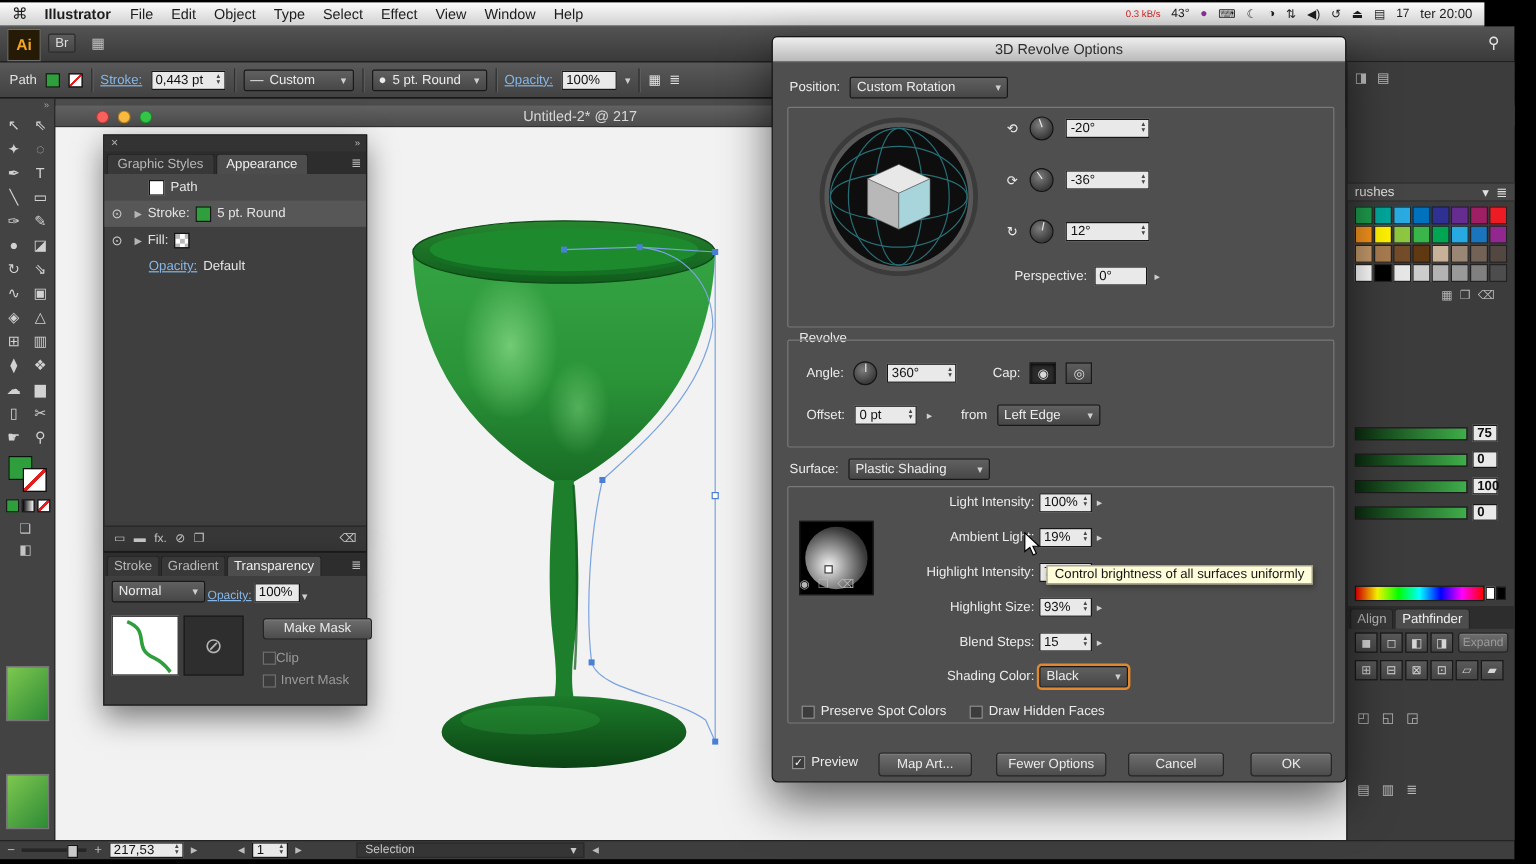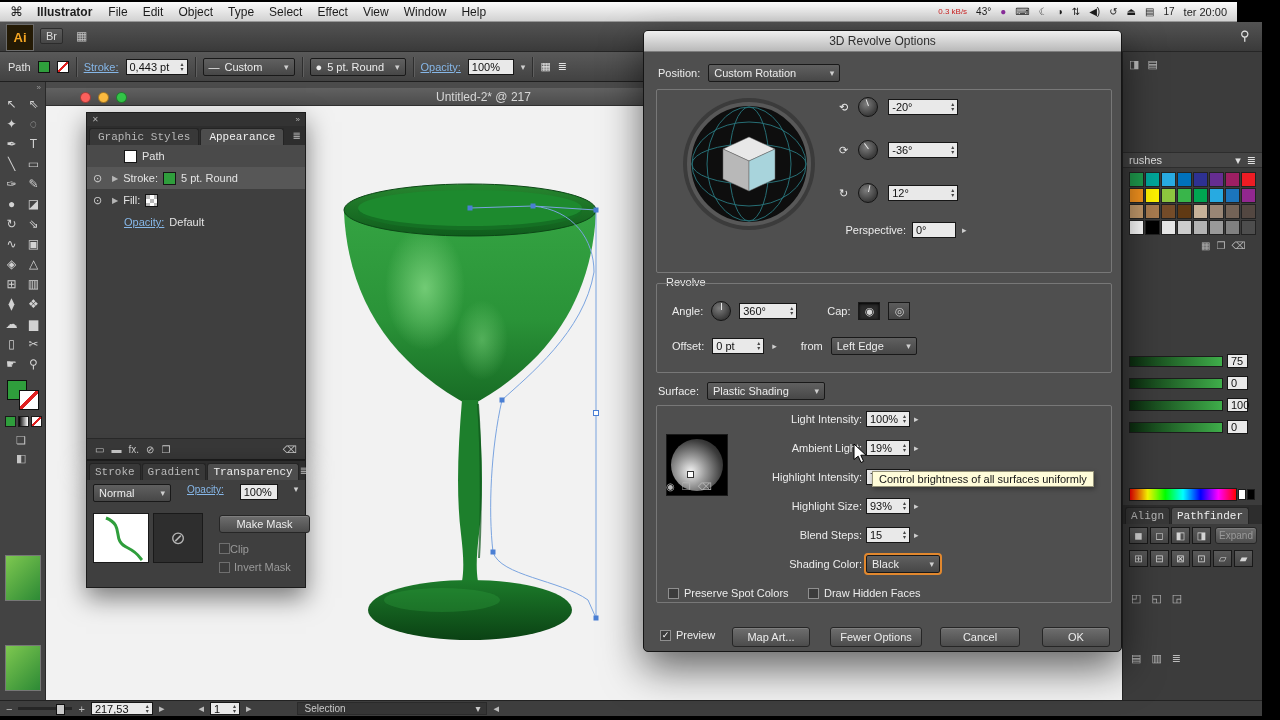--- a/index.html
+++ b/index.html
@@ -50,21 +50,21 @@
   
   .appbg{position:absolute;left:46px;top:82px;width:1216px;height:618px;background:#4b4b4b;}
   .doctitle{position:absolute;left:46px;top:88px;width:1216px;height:18px;background:linear-gradient(#616161,#4c4c4c);border-bottom:1px solid #303030;box-sizing:border-box;}
   .tl{position:absolute;top:4px;width:11px;height:11px;border-radius:50%;border:1px solid rgba(0,0,0,.35);box-sizing:border-box;}
   .dtext{position:absolute;left:390px;top:2px;color:#d8d8d8;font-size:12px;}
   .canvas{position:absolute;left:46px;top:106px;width:1076px;height:594px;background:#f2f2f2;}
   
   .panel{position:absolute;background:#3f3f3f;border:1px solid #1c1c1c;box-shadow:0 10px 24px rgba(0,0,0,.5);z-index:10;box-sizing:border-box;}
   .phead{height:13px;background:#333;display:flex;align-items:center;padding:0 5px;color:#b0b0b0;font-size:8px;}
   .ptabs{height:19px;background:#2d2d2d;display:flex;align-items:flex-end;padding-left:2px;gap:1px;color:#b8b8b8;font-size:11px;}
-  .ptab{padding:2px 8px;background:#383838;border:1px solid #242424;border-bottom:none;border-radius:3px 3px 0 0;white-space:nowrap;font-family:Liberation Mono, monospace;}
+  .ptab{padding:2px 8px;background:#383838;border:1px solid #242424;border-bottom:none;border-radius:3px 3px 0 0;white-space:nowrap;}
   .ptab.active{background:#4d4d4d;color:#f0f0f0;}
   .pmenu{margin-left:auto;margin-right:4px;font-size:10px;color:#c0c0c0;align-self:center;}
   .arow{display:flex;align-items:center;height:22px;gap:5px;padding:0 6px;color:#e4e4e4;}
   .eye{width:14px;color:#cfcfcf;font-size:11px;}
   .tri{color:#b5b5b5;font-size:8px;}
   .asw{width:13px;height:13px;border:1px solid #151515;box-sizing:border-box;}
   .asw.green{background:#2f9e3c;}
   .asw.white{background:#fff;}
   .asw.checker{background:repeating-conic-gradient(#fff 0 25%,#b9b9b9 0 50%);background-size:8px 8px;}
   .afoot{position:absolute;bottom:0;left:0;right:0;height:20px;background:#383838;border-top:1px solid #292929;display:flex;align-items:center;gap:7px;padding:0 8px;color:#c8c8c8;font-size:10px;}
@@ -88,21 +88,21 @@
   .sphere{width:62px;height:62px;background:#000;position:relative;border:1px solid #1a1a1a;box-sizing:border-box;}
   .sphere .ball{position:absolute;left:4px;top:4px;width:52px;height:52px;border-radius:50%;background:radial-gradient(circle at 38% 62%,#f2f2f2,#9a9a9a 32%,#3c3c3c 68%,#161616 95%);}
   .sphere .lightdot{position:absolute;left:20px;top:36px;width:5px;height:5px;background:#fff;border:1px solid #333;}
   
   .dock{position:absolute;left:1122px;top:52px;width:140px;height:648px;background:#3c3c3c;border-left:1px solid #232323;z-index:20;box-sizing:border-box;}
   .dhead{position:absolute;left:0;width:100%;height:16px;background:#454545;border-top:1px solid #2d2d2d;border-bottom:1px solid #2d2d2d;display:flex;align-items:center;padding:0 6px;box-sizing:border-box;color:#e0e0e0;font-size:11px;gap:6px;}
   .swgrid{position:absolute;left:6px;display:grid;grid-template-columns:repeat(8,15px);gap:1px;}
   .sw{width:15px;height:15px;border:1px solid #222;box-sizing:border-box;}
   .sldrow{position:absolute;left:6px;display:flex;align-items:center;gap:4px;height:18px;}
   .sldtrack{width:92px;height:9px;border:1px solid #1c1c1c;background:linear-gradient(to right,#0c2d10,#3fae4a);}
-  .sldval{width:21px;height:14px;}
+  .sldval{width:21px;height:14px;font-weight:bold;}
   .specrow{position:absolute;left:6px;display:flex;gap:1px;align-items:center;}
   .spectrum{width:106px;height:11px;border:1px solid #1c1c1c;background:linear-gradient(to right,#f00,#ff0,#0f0,#0ff,#00f,#f0f,#f00);}
   .bwcell{width:8px;height:11px;border:1px solid #1c1c1c;box-sizing:border-box;}
   .pfbtn{width:19px;height:17px;background:linear-gradient(#5a5a5a,#454545);border:1px solid #191919;color:#d5d5d5;display:inline-flex;align-items:center;justify-content:center;font-size:10px;box-sizing:border-box;}
   .dicon{color:#bcbcbc;font-size:11px;}
   .pfrow{position:absolute;left:6px;display:flex;gap:2px;align-items:center;}
   
   .statusbar{position:absolute;left:0;top:700px;width:1262px;height:16px;background:#3e3e3e;border-top:1px solid #222;display:flex;align-items:center;gap:6px;padding:0 6px;box-sizing:border-box;color:#c9c9c9;font-size:10px;z-index:25;}
   .zslider{width:54px;height:3px;background:#262626;position:relative;display:inline-block;}
   .zknob{position:absolute;left:70%;top:-3px;width:7px;height:9px;background:#c9c9c9;border:1px solid #111;}
@@ -388,21 +388,21 @@
     </div>
 </div>
 
 <div class="panel" style="left:86px;top:460px;width:220px;height:128px">
   <div class="ptabs">
     <span class="ptab" style="padding:2px 5px">Stroke</span>
     <span class="ptab" style="padding:2px 5px">Gradient</span>
     <span class="ptab active" style="padding:2px 5px">Transparency</span>
     <span class="pmenu">≣</span>
   </div>
-  <div style="display:flex;align-items:flex-start;gap:16px;padding:4px 6px">
+  <div style="display:flex;align-items:flex-end;gap:2px;padding:4px 6px">
     <span class="dd" style="width:78px">
       <span>Normal</span>
       <span class="arr">▾</span>
     </span>
     <span class="bluelink" style="font-size:10px">Opacity:</span>
     <span class="tf" style="width:38px">
       <span>100%</span>
     </span>
     <span class="disc">▾</span>
   </div>

